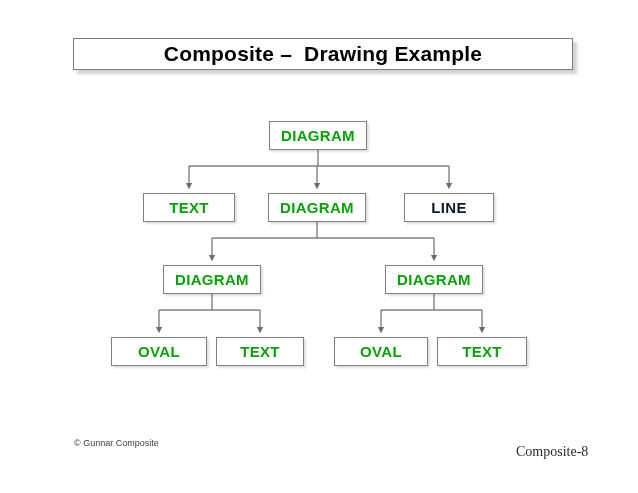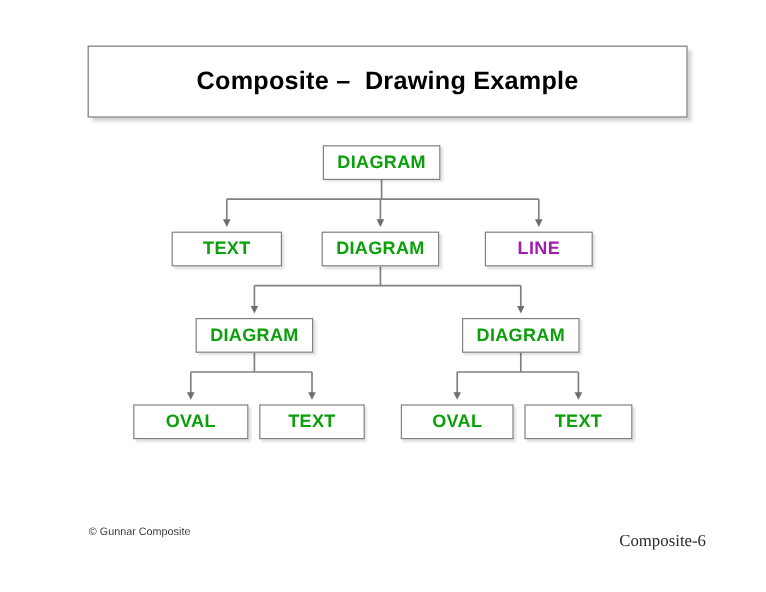--- a/index.html
+++ b/index.html
@@ -14,21 +14,21 @@
     overflow: hidden;
     font-family: "Liberation Sans", sans-serif;
   }
 
   
   #title-banner {
     position: absolute;
     left: 73px;
     top: 38px;
     width: 500px;
-    height: 60px;
+    height: 32px;
     background: #ffffff;
     border: 1px solid #7b7b7b;
     box-shadow: 4px 4px 3px rgba(0,0,0,0.18);
     box-sizing: border-box;
     display: flex;
     align-items: center;
     justify-content: center;
   }
   #title-text {
     font-family: "Liberation Sans", sans-serif;
@@ -135,21 +135,21 @@
       <div class="node-box" style="left: 269px; top: 121px; width: 98px; height: 29px;">
         <span class="node-label" style="color: rgb(10, 160, 10);">DIAGRAM</span>
       </div>
       <div class="node-box" style="left: 143px; top: 193px; width: 92px; height: 29px;">
         <span class="node-label" style="color: rgb(10, 160, 10);">TEXT</span>
       </div>
       <div class="node-box" style="left: 268px; top: 193px; width: 98px; height: 29px;">
         <span class="node-label" style="color: rgb(10, 160, 10);">DIAGRAM</span>
       </div>
       <div class="node-box" style="left: 404px; top: 193px; width: 90px; height: 29px;">
-        <span class="node-label" style="color: #a21caf;">LINE</span>
+        <span class="node-label" style="color: #0f172a;">LINE</span>
       </div>
       <div class="node-box" style="left: 163px; top: 265px; width: 98px; height: 29px;">
         <span class="node-label" style="color: rgb(10, 160, 10);">DIAGRAM</span>
       </div>
       <div class="node-box" style="left: 385px; top: 265px; width: 98px; height: 29px;">
         <span class="node-label" style="color: rgb(10, 160, 10);">DIAGRAM</span>
       </div>
       <div class="node-box" style="left: 111px; top: 337px; width: 96px; height: 29px;">
         <span class="node-label" style="color: rgb(10, 160, 10);">OVAL</span>
       </div>
@@ -159,13 +159,13 @@
       <div class="node-box" style="left: 334px; top: 337px; width: 94px; height: 29px;">
         <span class="node-label" style="color: rgb(10, 160, 10);">OVAL</span>
       </div>
       <div class="node-box" style="left: 437px; top: 337px; width: 90px; height: 29px;">
         <span class="node-label" style="color: rgb(10, 160, 10);">TEXT</span>
       </div>
     </div>
 </div>
 
 <div id="copyright-note">© Gunnar Composite</div>
-<div id="slide-id">Composite-6</div>
+<div id="slide-id">Composite-8</div>
 
 </body></html>

